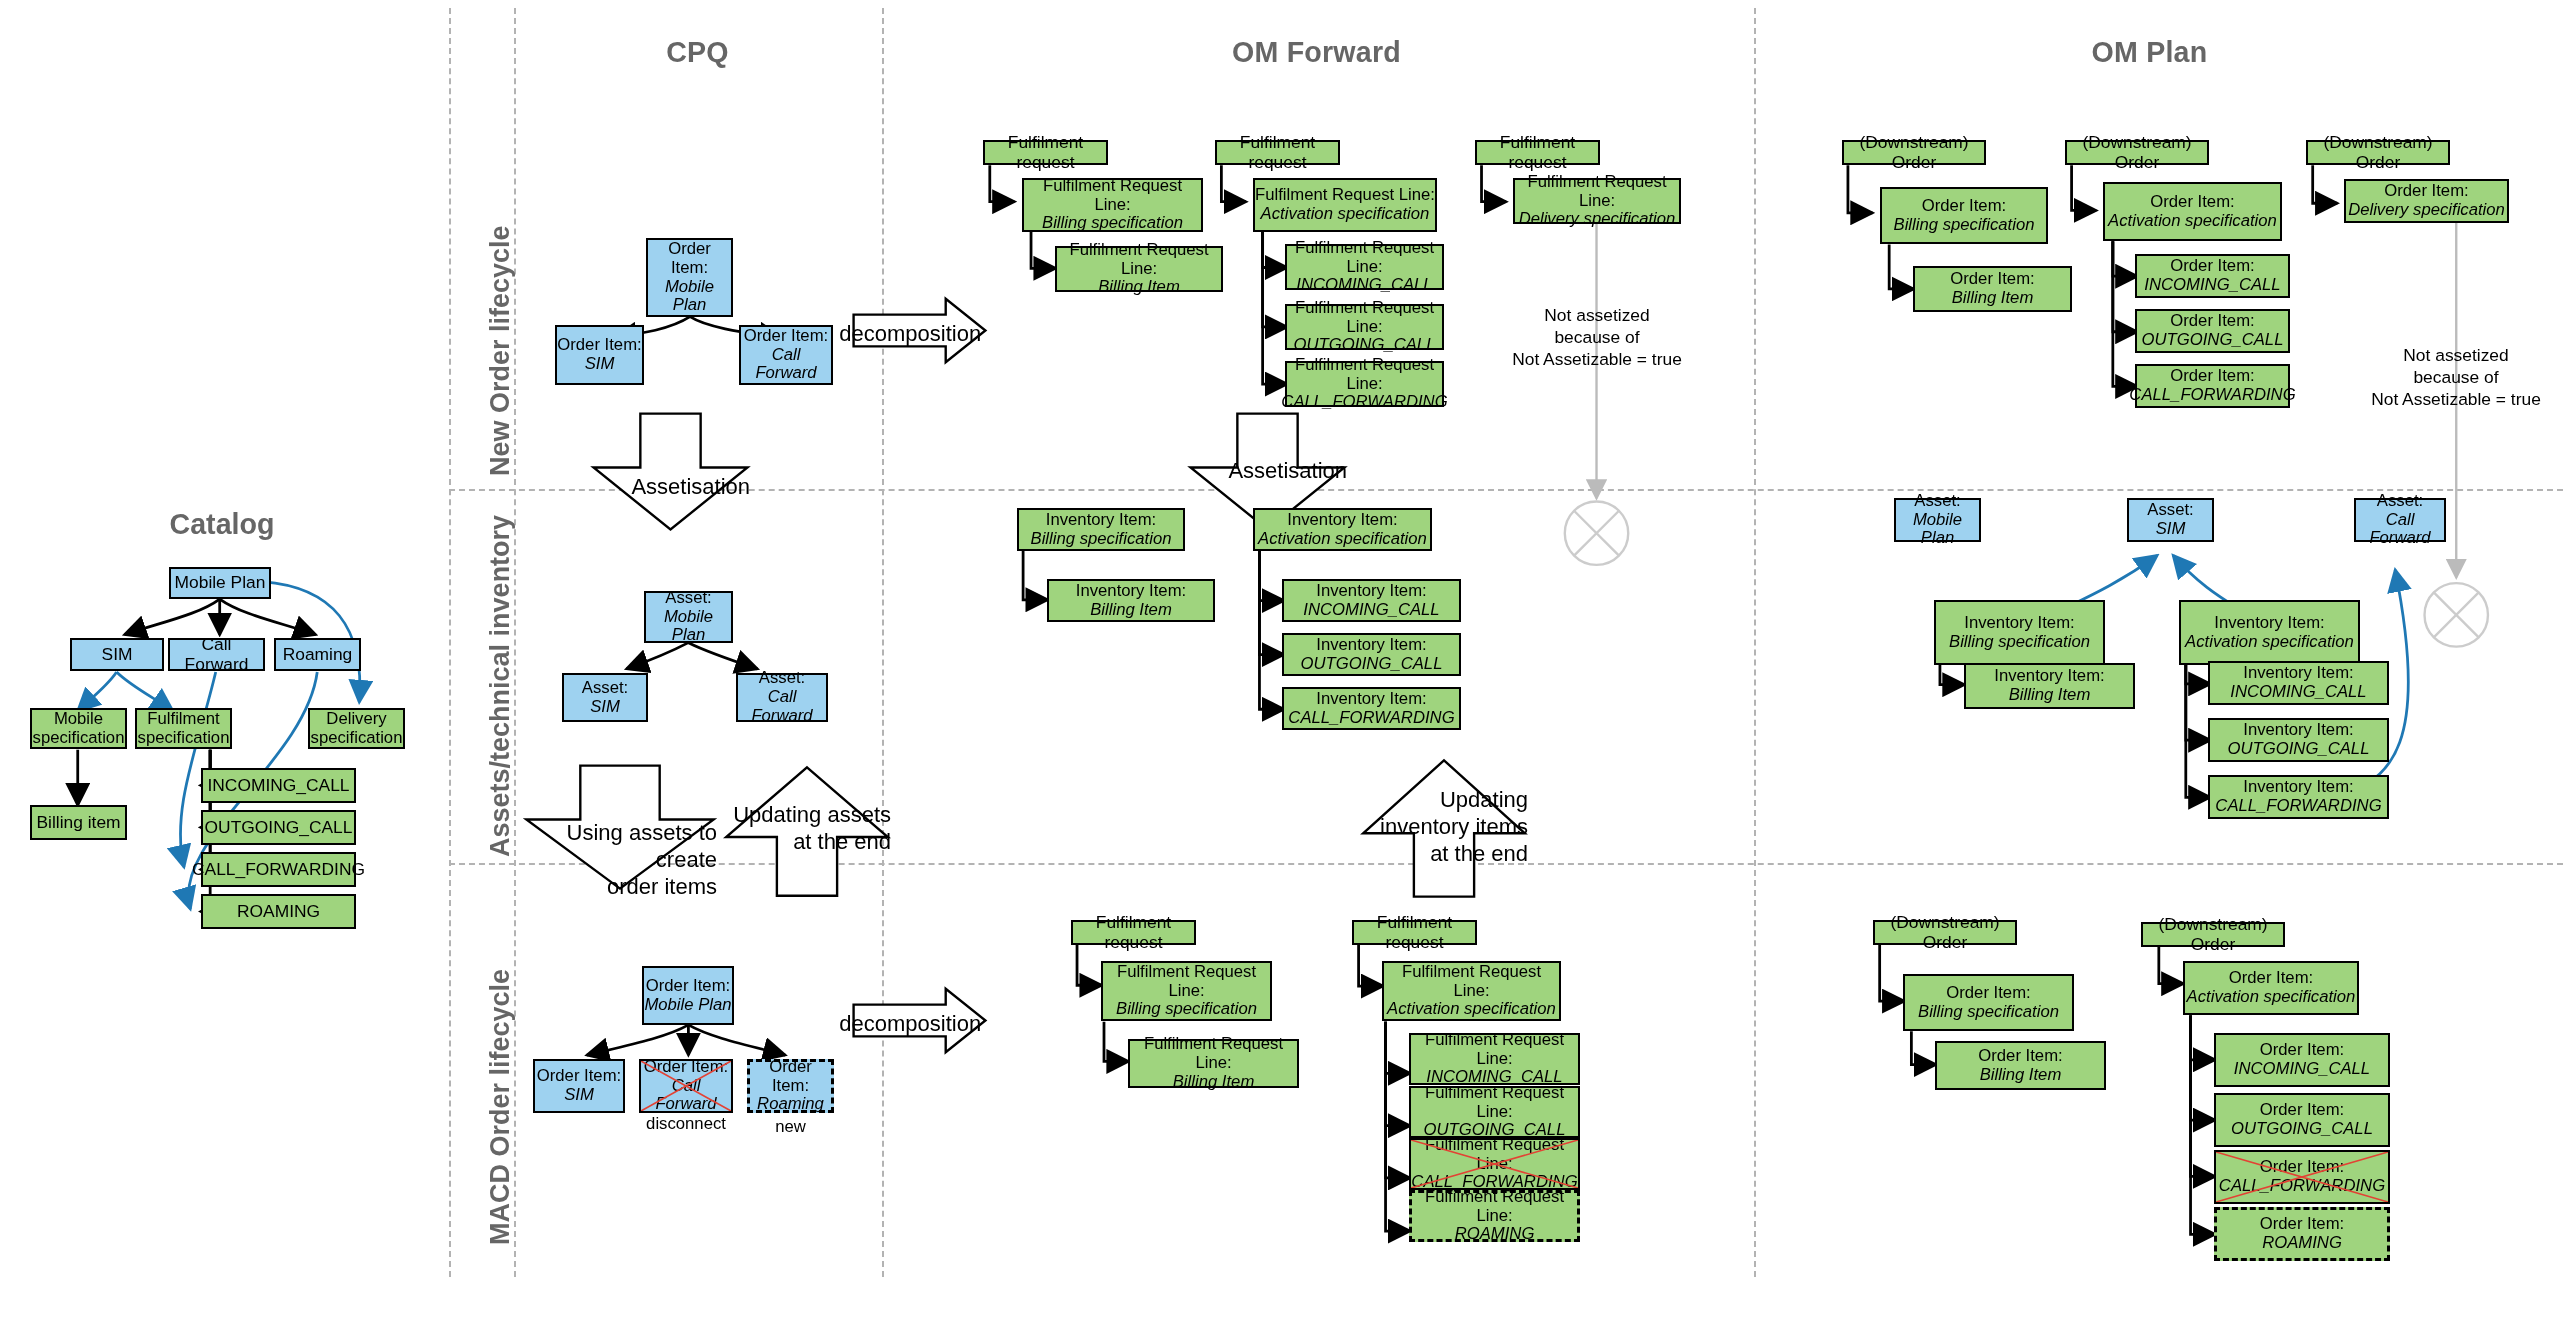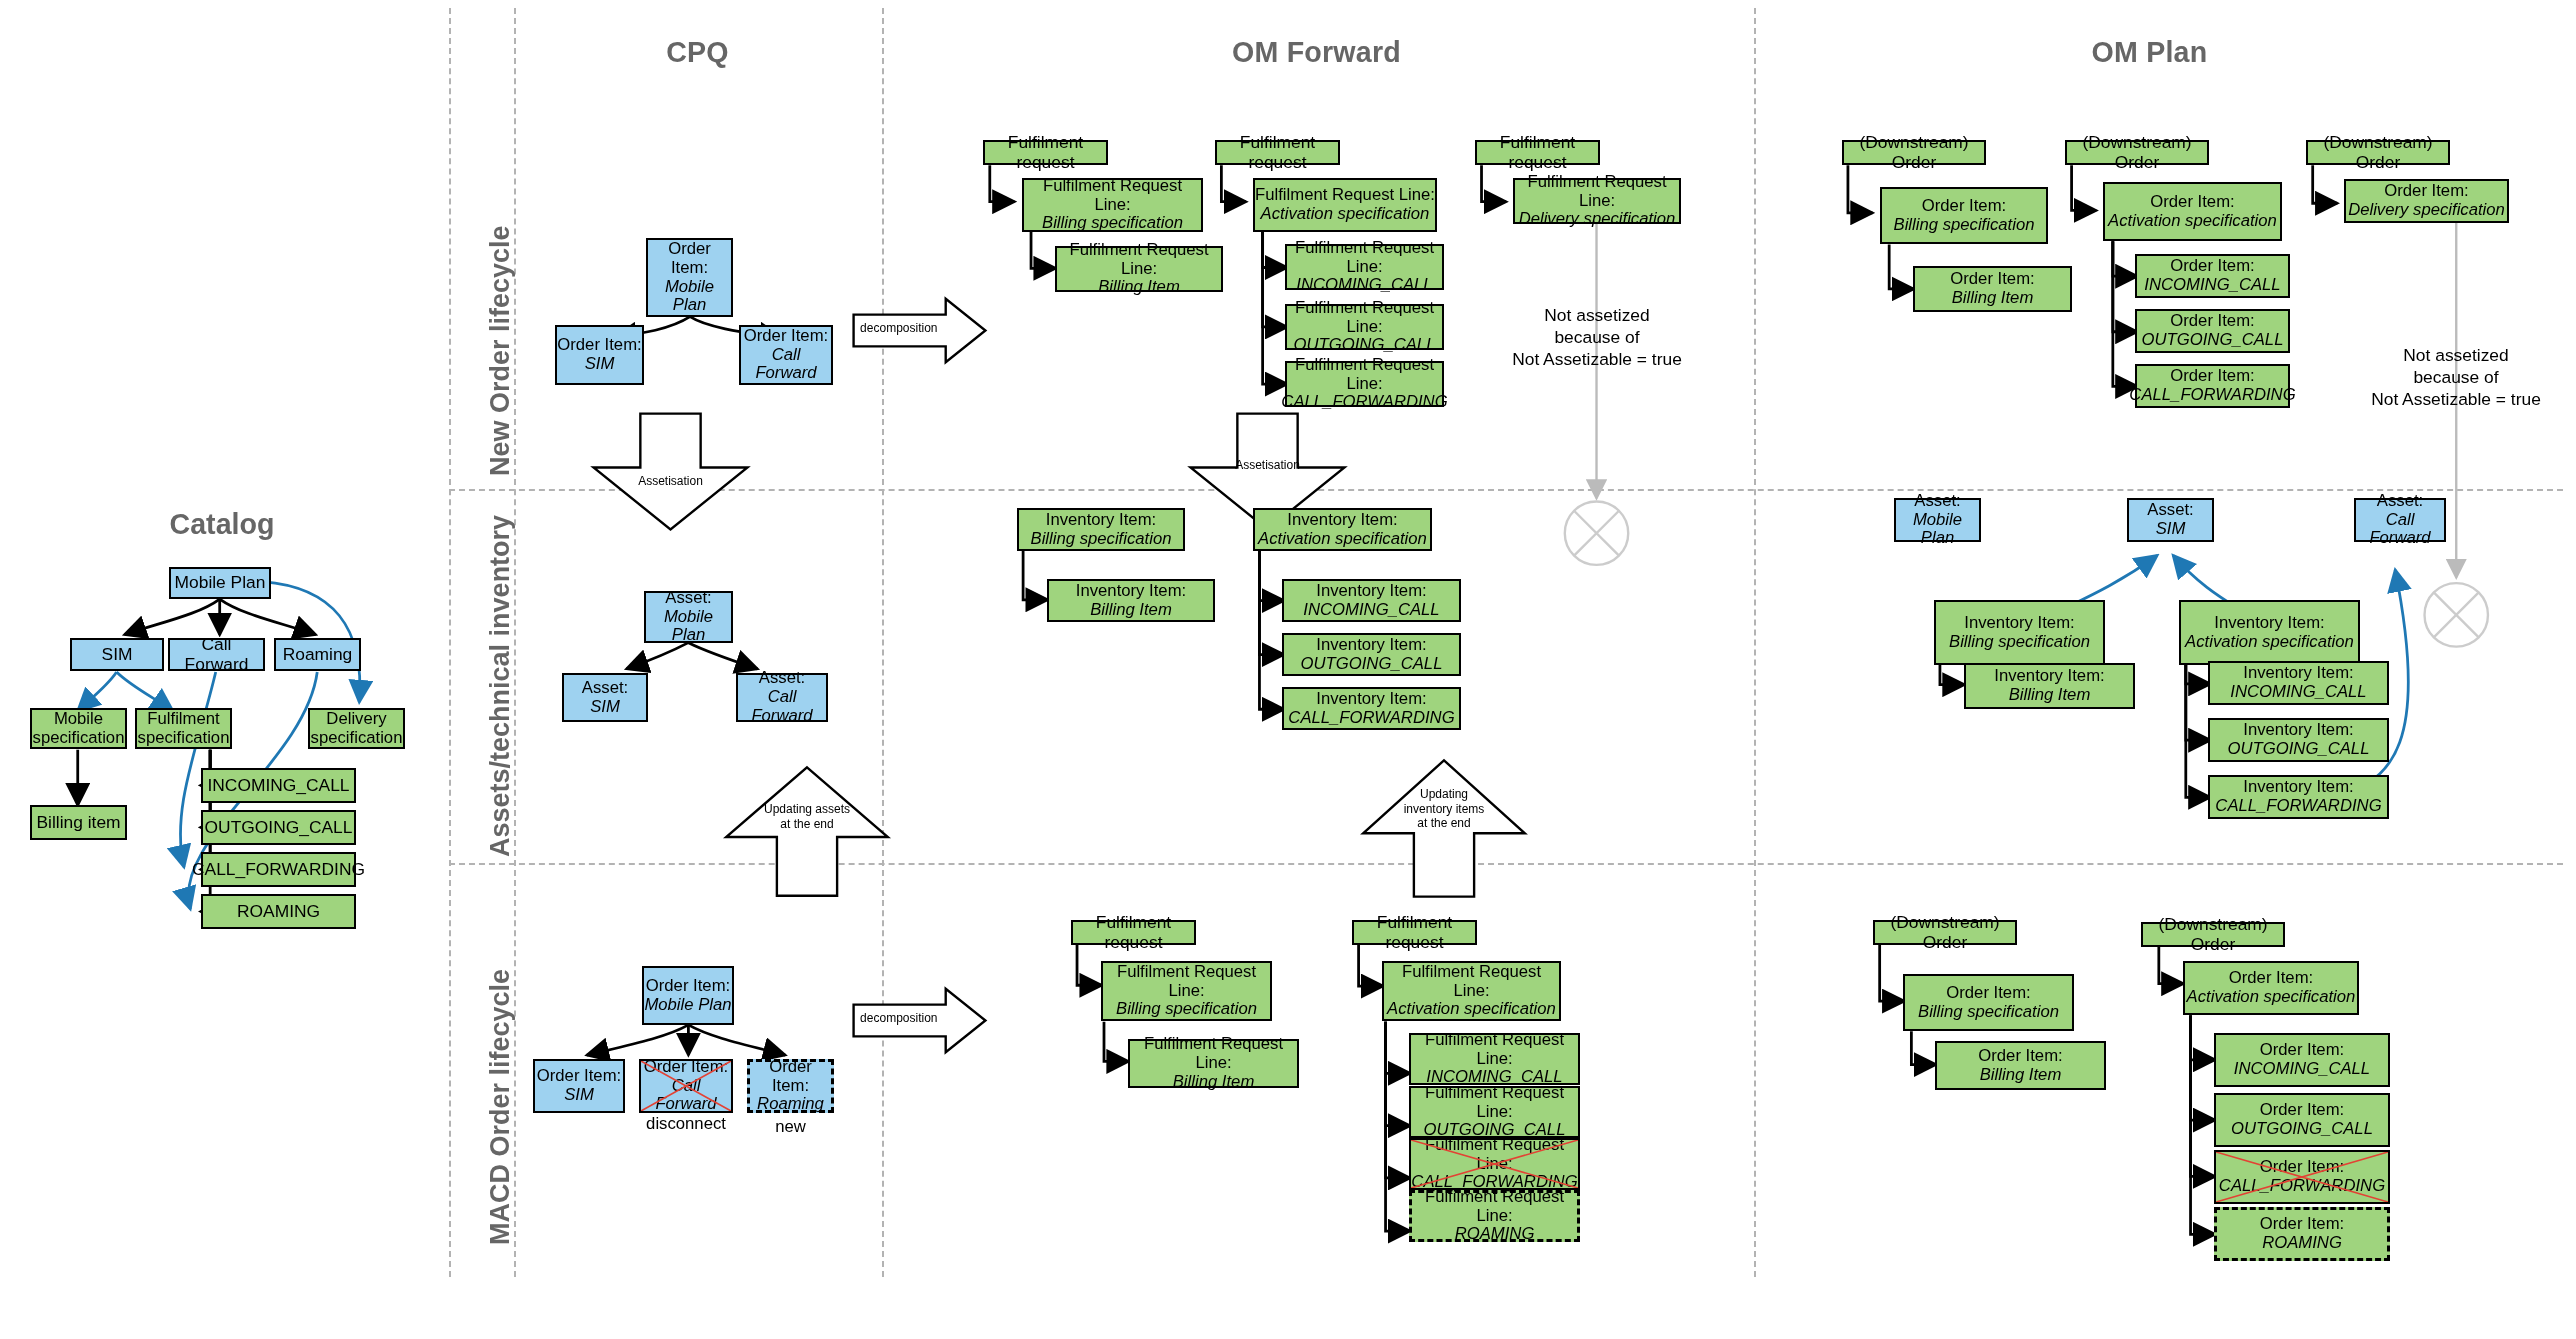--- a/index.html
+++ b/index.html
@@ -34,21 +34,21 @@
   
   .anno{position:absolute;font-size:16.7px;color:#000;text-align:center;z-index:7;}
   .note{position:absolute;font-size:17.4px;color:#000;text-align:center;line-height:1.25;z-index:7;}
 
   
   .ovl{position:absolute;left:0;top:0;width:2576px;height:1340px;pointer-events:none;z-index:3;}
 
   
   .barrow{position:absolute;z-index:4;}
   .barrow svg{display:block;overflow:visible;}
-  .barrow .lbl{position:absolute;width:100%;text-align:center;font-size:12px;color:#000;line-height:1.22;}
+  .barrow .lbl{position:absolute;width:100%;text-align:right;font-size:22px;color:#000;line-height:1.22;}
 </style>
 </head>
 <body>
 
 <div id="canvas">
 
   <div class="vline" style="left:449px;top:8px;height:1269px;"></div>
   <div class="vline" style="left:514px;top:8px;height:1269px;"></div>
   <div class="vline" style="left:882px;top:8px;height:1269px;"></div>
   <div class="vline" style="left:1754px;top:8px;height:1269px;"></div>
@@ -307,20 +307,27 @@
     </div>
   <div class="node blue" style="left:562px;top:673px;width:86px;height:49px;">
     <span class="ln1">Asset:</span>
     <span class="ln2">SIM</span>
     </div>
   <div class="node blue" style="left:736px;top:673px;width:92px;height:49px;">
     <span class="ln1">Asset:</span>
     <span class="ln2">Call Forward</span>
     </div>
 
+  <div class="barrow" style="left:523px;top:764px;width:194px;height:127px;">
+    <svg width="194" height="127" viewBox="0 0 244 160">
+      <path d="M72,2 L172,2 L172,70 L240,70 L122,157 L4,70 L72,70 Z" fill="#fff" stroke="#000" stroke-width="3"></path>
+    </svg>
+    <div class="lbl" style="top:56px;white-space:pre-line;">Using assets to create
+order items</div>
+  </div>
   <div class="barrow" style="left:723px;top:764px;width:168px;height:135px;">
     <svg width="168" height="135" viewBox="0 0 212 170">
       <path d="M106,4 L208,92 L144,92 L144,166 L68,166 L68,92 L4,92 Z" fill="#fff" stroke="#000" stroke-width="3"></path>
     </svg>
     <div class="lbl" style="top:38px;white-space:pre-line;">Updating assets
 at the end</div>
   </div>
 
   <svg class="ovl" viewBox="0 0 3248 1689" width="2576" height="1340">
     <path d="M1290,694 L1290,756 L1321,756" stroke="#000" stroke-width="3.5" fill="none" marker-end="url(#ab)"></path>

